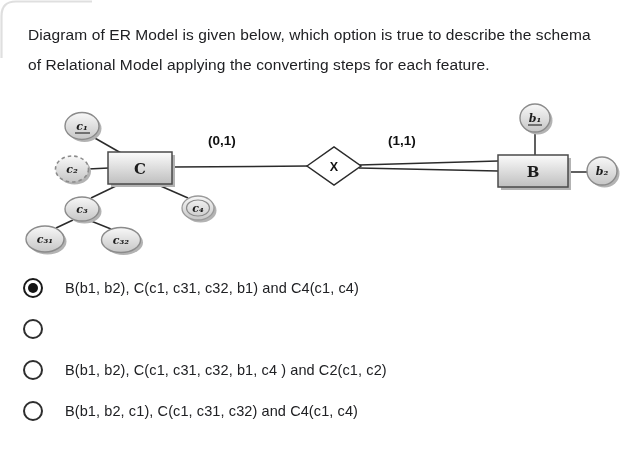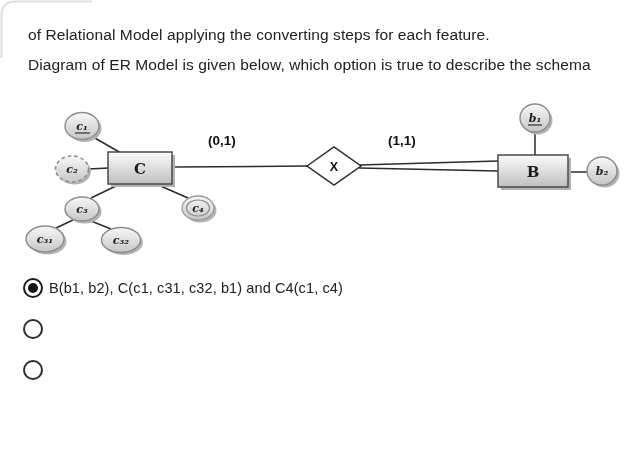--- a/index.html
+++ b/index.html
@@ -21,37 +21,37 @@
   .opt-row{display:flex;align-items:center;height:20px;margin-bottom:21px;cursor:pointer;}
   .radio{
     width:20px;height:20px;border:2px solid #2e2e2e;border-radius:50%;
     box-sizing:border-box;flex:0 0 auto;position:relative;background:#fff;
   }
   .opt-row.selected .radio{border-color:#1a1a1a;}
   .opt-row.selected .radio::after{
     content:"";position:absolute;left:50%;top:50%;width:10px;height:10px;
     margin:-5px 0 0 -5px;border-radius:50%;background:#141414;
   }
-  .opt-label{margin-left:6px;font-size:14.5px;color:#202124;letter-spacing:.1px;}
+  .opt-label{margin-left:22px;font-size:14.5px;color:#202124;letter-spacing:.1px;}
   
   .ent-label{font-family:"DejaVu Serif","Liberation Serif",serif;font-weight:bold;font-size:15px;fill:#1c1c1c;}
   .attr-label{font-family:"DejaVu Serif","DejaVu Sans",serif;font-weight:bold;font-style:italic;font-size:11px;fill:#1c1c1c;}
   .rel-label{font-family:"Liberation Sans",sans-serif;font-weight:bold;font-size:12.5px;fill:#111;}
   .card-label{font-family:"Liberation Sans",sans-serif;font-weight:bold;font-size:13.5px;fill:#111;}
 </style>
 </head>
 <body>
 
 <svg class="card-corner" width="110" height="70" viewBox="0 0 110 70">
   <path d="M 92 1.5 L 16 1.5 Q 1.5 1.5 1.5 16 L 1.5 58" stroke="#d9d9d9" stroke-width="2.2" fill="none" opacity="0.85"></path>
 </svg>
 
 <div class="question">
+  <div>Diagram of ER Model is given below, which option is true to describe the schema</div>
   <div>of Relational Model applying the converting steps for each feature.</div>
-  <div>Diagram of ER Model is given below, which option is true to describe the schema</div>
 </div>
 
 <div class="diagram">
 <svg width="640" height="168" viewBox="0 0 640 168">
   <defs>
     <linearGradient id="gShape" x1="0" y1="0" x2="0" y2="1">
       <stop offset="0" stop-color="#f8f8f8"></stop>
       <stop offset="1" stop-color="#c6c6c6"></stop>
     </linearGradient>
     <linearGradient id="gRect" x1="0" y1="0" x2="0" y2="1">
@@ -131,14 +131,19 @@
 <div class="options">
   <div class="opt-row selected">
     <span class="radio"></span>
     <span class="opt-label">B(b1, b2), C(c1, c31, c32, b1) and C4(c1, c4)</span>
   </div>
   <div class="opt-row">
     <span class="radio"></span>
   </div>
   <div class="opt-row">
     <span class="radio"></span>
+    <span class="opt-label">B(b1, b2), C(c1, c31, c32, b1, c4 ) and C2(c1, c2)</span>
+  </div>
+  <div class="opt-row">
+    <span class="radio"></span>
+    <span class="opt-label">B(b1, b2, c1), C(c1, c31, c32) and C4(c1, c4)</span>
   </div>
 </div>
 
 </body></html>

